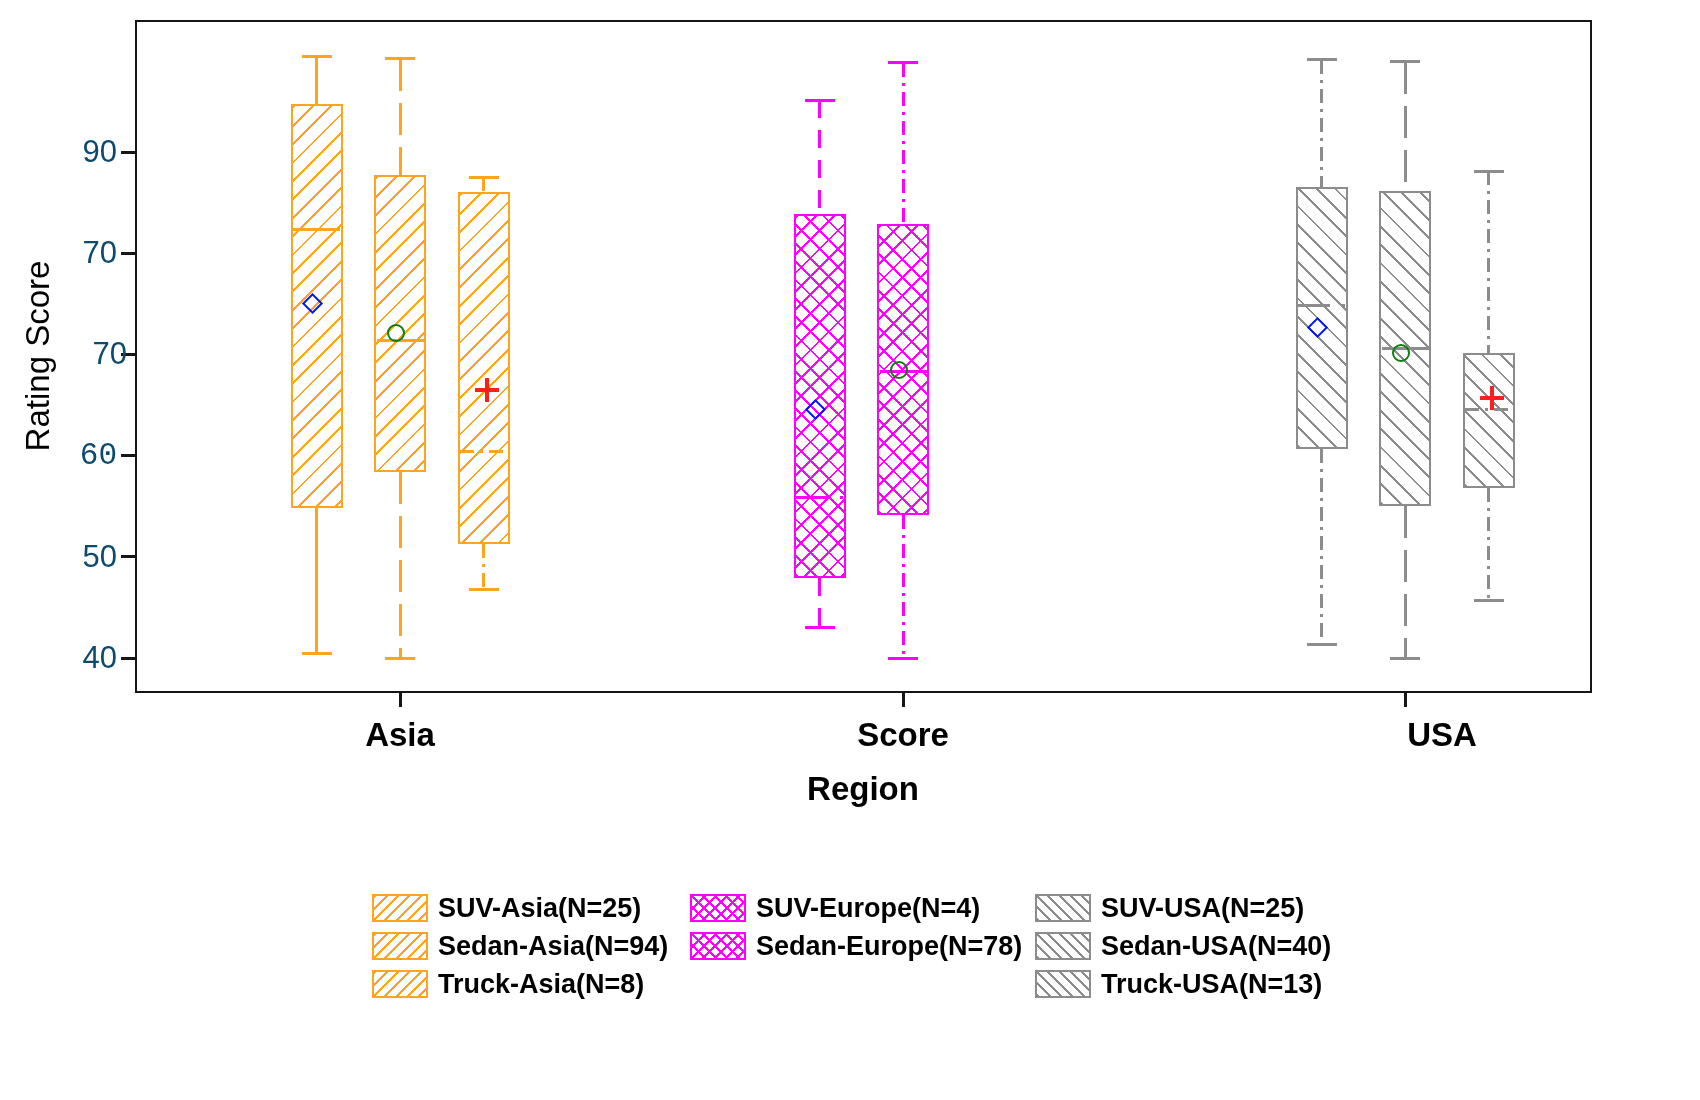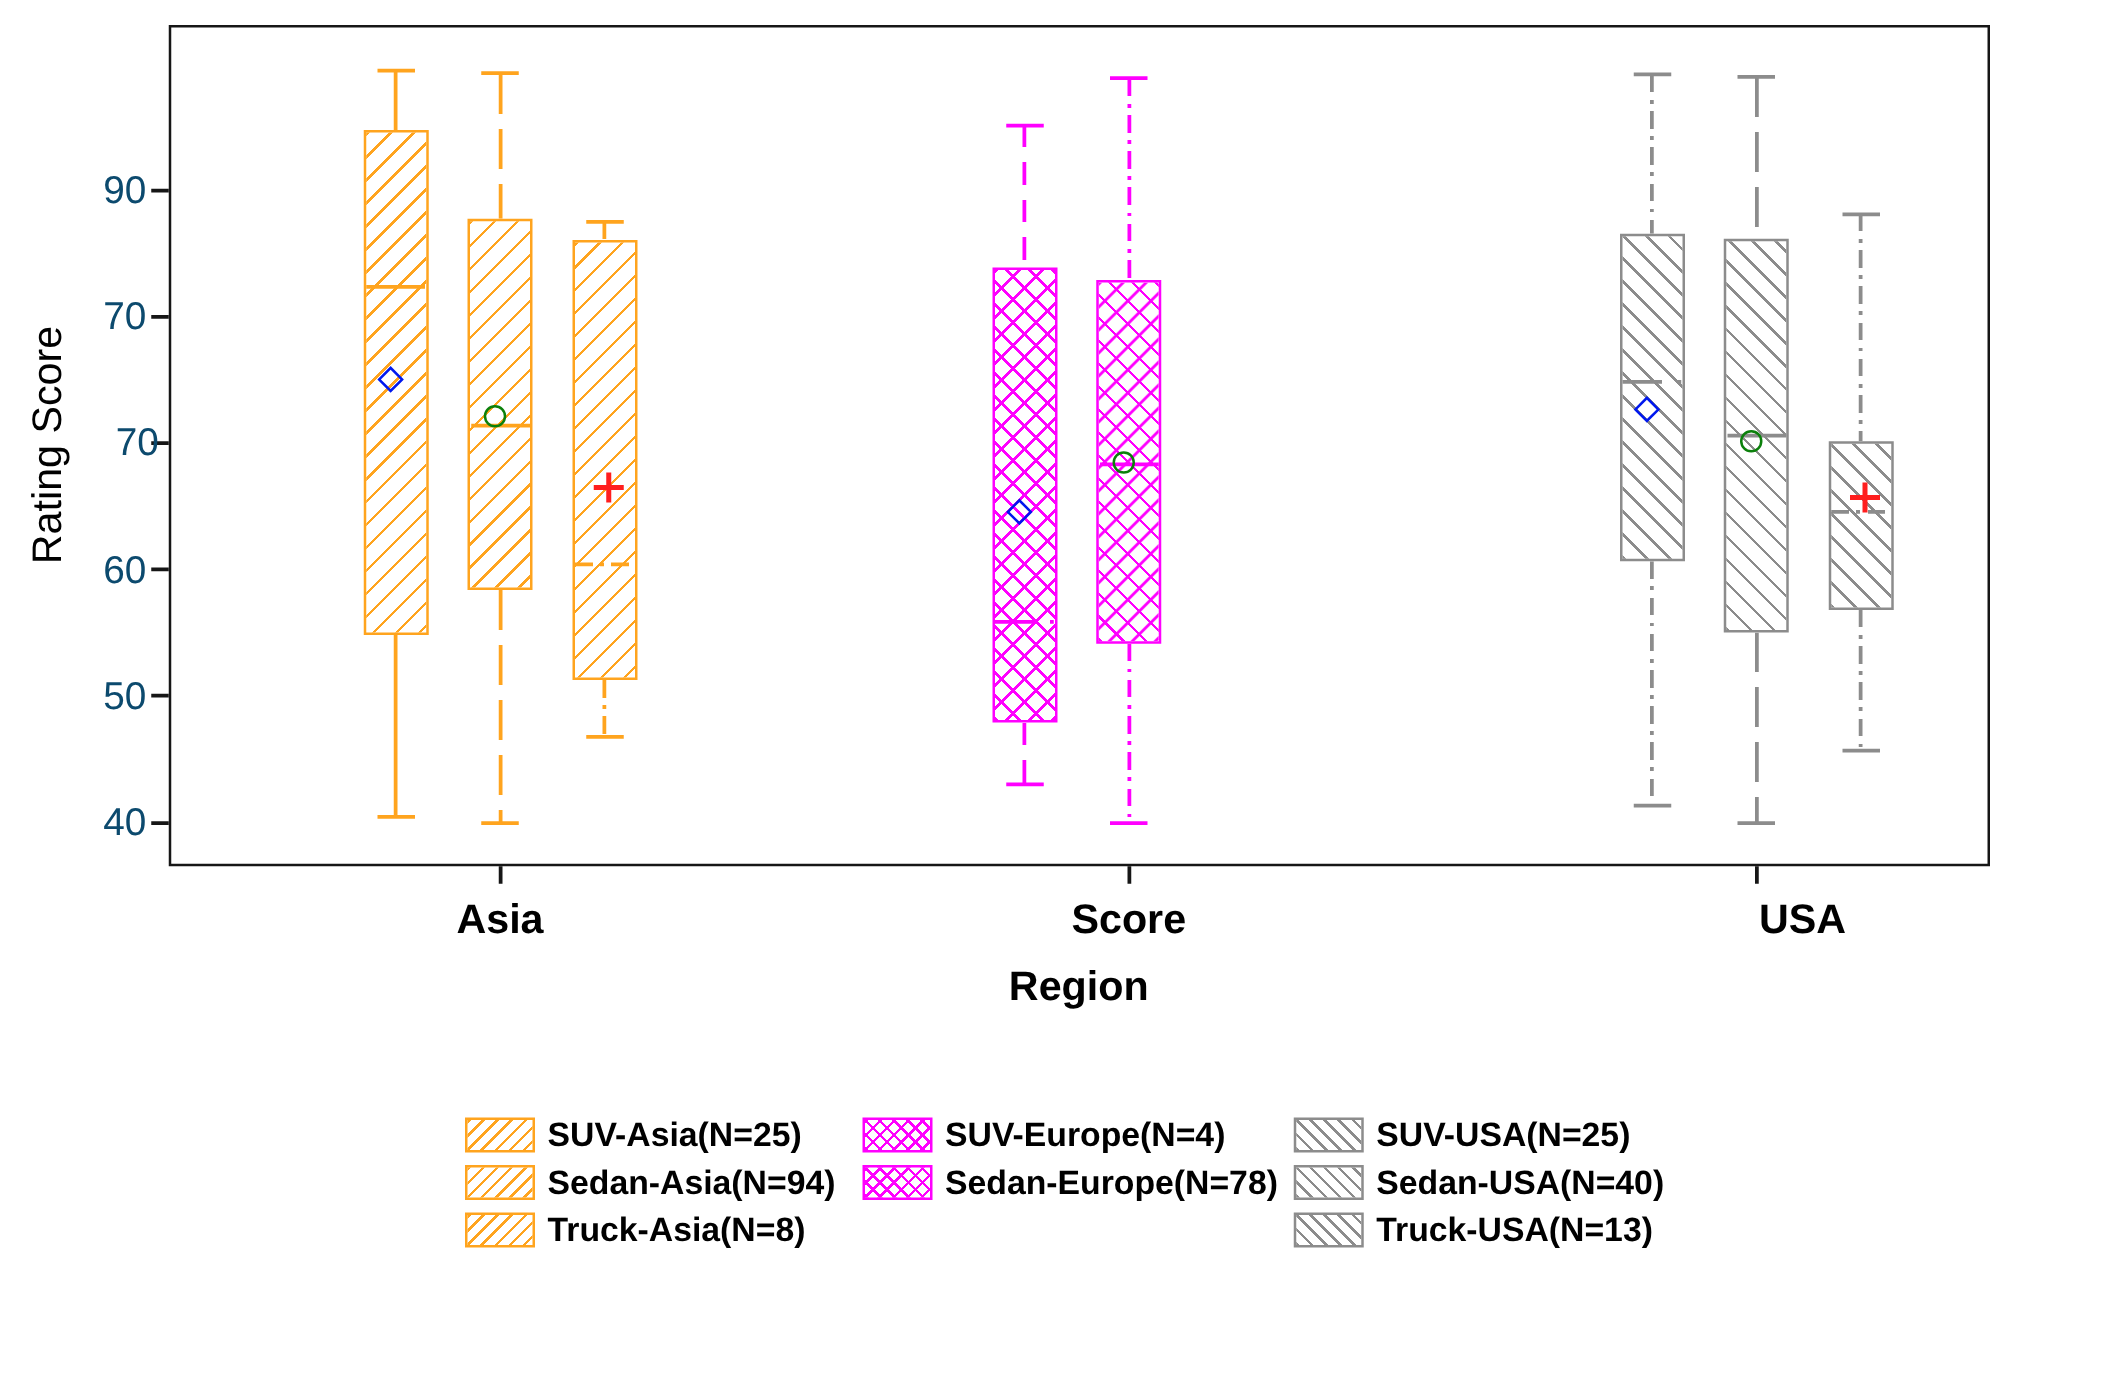--- a/index.html
+++ b/index.html
@@ -37,21 +37,21 @@
   <div id="y-axis-title">Rating Score</div>
   <div id="x-axis-title">Region</div>
   <div id="dynamic-layer"></div>
 <div class="ytick-mark" style="left: 121px; top: 150.5px;"></div>
     <div class="ytick-label" style="left: 55px; top: 135px;">90</div>
     <div class="ytick-mark" style="left: 121px; top: 251.7px;"></div>
     <div class="ytick-label" style="left: 55px; top: 236.2px;">70</div>
     <div class="ytick-mark" style="left: 121px; top: 352.9px;"></div>
     <div class="ytick-label" style="left: 65px; top: 337.4px;">70</div>
     <div class="ytick-mark" style="left: 121px; top: 454.1px;"></div>
-    <div class="ytick-label" style="left: 55px; top: 438.6px;">60</div>
+    <div class="ytick-label" style="left: 55px; top: 438.6px; font-family: Liberation Mono, monospace;">60</div>
     <div class="ytick-mark" style="left: 121px; top: 555.3px;"></div>
     <div class="ytick-label" style="left: 55px; top: 539.8px;">50</div>
     <div class="ytick-mark" style="left: 121px; top: 656.5px;"></div>
     <div class="ytick-label" style="left: 55px; top: 641px;">40</div>
     <div class="xtick-mark" style="left: 398.5px; top: 693px;"></div>
     <div class="xcat-label" style="left: 400px; top: 716px;">Asia</div>
     <div class="xtick-mark" style="left: 901.5px; top: 693px;"></div>
     <div class="xcat-label" style="left: 903px; top: 716px;">Score</div>
     <div class="xtick-mark" style="left: 1403.5px; top: 693px;"></div>
     <div class="xcat-label" style="left: 1442px; top: 716px;">USA</div>

